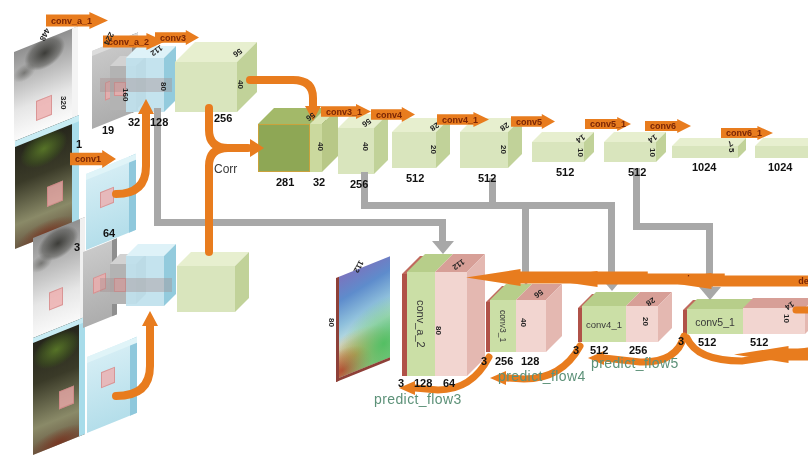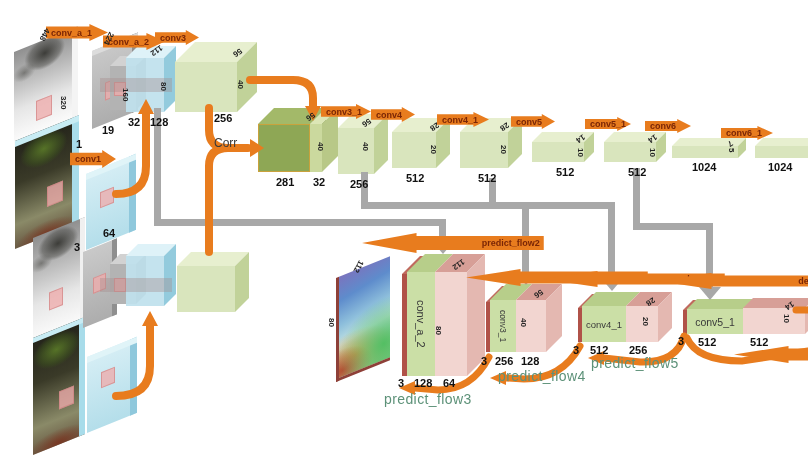--- a/index.html
+++ b/index.html
@@ -301,40 +301,39 @@
       <polygon points="138,114 154,114 146,99"></polygon>
       <polygon points="142,326 158,326 150,311"></polygon>
       <polygon points="250,139 250,157 264,148"></polygon>
       <polygon points="305,106 321,106 313,121"></polygon>
       <polygon points="415,381 415,395 399,388"></polygon>
       <polygon points="506,371 506,385 490,378"></polygon>
       <polygon points="604,351 604,365 588,358"></polygon>
     </g>
   </svg>
 
-  <div class="ar" style="left:46px;top:24px;width:62px;height:17px">conv_a_1</div>
+  <div class="ar" style="left:46px;top:12px;width:62px;height:17px">conv_a_1</div>
   <div class="ar" style="left:103px;top:33px;width:62px;height:17px">conv_a_2</div>
   <div class="ar" style="left:155px;top:30px;width:44px;height:15px">conv3</div>
   <div class="ar" style="left:70px;top:150px;width:46px;height:18px">conv1</div>
   <div class="ar" style="left:321px;top:104px;width:50px;height:15px">conv3_1</div>
   <div class="ar" style="left:371px;top:107px;width:44px;height:15px">conv4</div>
   <div class="ar" style="left:437px;top:112px;width:52px;height:15px">conv4_1</div>
   <div class="ar" style="left:511px;top:114px;width:44px;height:15px">conv5</div>
   <div class="ar" style="left:585px;top:117px;width:46px;height:14px">conv5_1</div>
   <div class="ar" style="left:645px;top:119px;width:46px;height:14px">conv6</div>
   <div class="ar" style="left:721px;top:126px;width:52px;height:14px">conv6_1</div>
 
-  <div class="al" style="left:362px;top:233px;width:76px;height:20px">predict_flow2</div>
   <div class="al" style="left:466px;top:269px;width:62px;height:17px">deconv2</div>
   <div class="al" style="left:543px;top:271px;width:54px;height:16px">deconv3</div>
   <div class="al" style="left:657px;top:273px;width:50px;height:16px">deconv4</div>
   <div class="al" style="left:734px;top:346px;width:60px;height:17px">deconv5</div>
 
-  <span class="corr" style="left:214px;top:136px">Corr</span>
-  <span class="teal" style="left:384px;top:391px">predict_flow3</span>
+  <span class="corr" style="left:214px;top:162px">Corr</span>
+  <span class="teal" style="left:374px;top:391px">predict_flow3</span>
   <span class="teal" style="left:498px;top:368px">predict_flow4</span>
   <span class="teal" style="left:591px;top:355px">predict_flow5</span>
 
   <span class="lbl rI" style="left:38px;top:30px">448</span>
   <span class="lbl rS" style="left:68px;top:96px">320</span>
   <span class="du" style="left:76px;top:138px">1</span>
   <span class="du" style="left:74px;top:241px">3</span>
 
   <span class="lbl rI" style="left:102px;top:34px">224</span>
   <span class="lbl rS" style="left:130px;top:88px">160</span>

